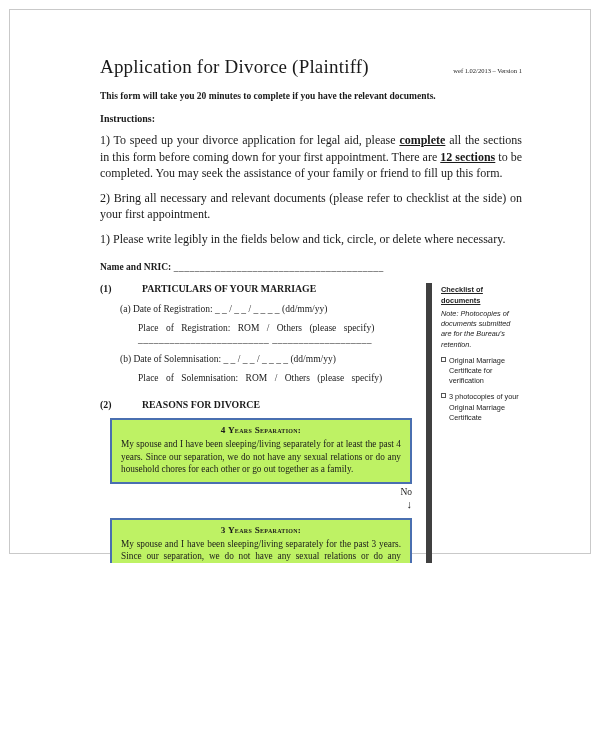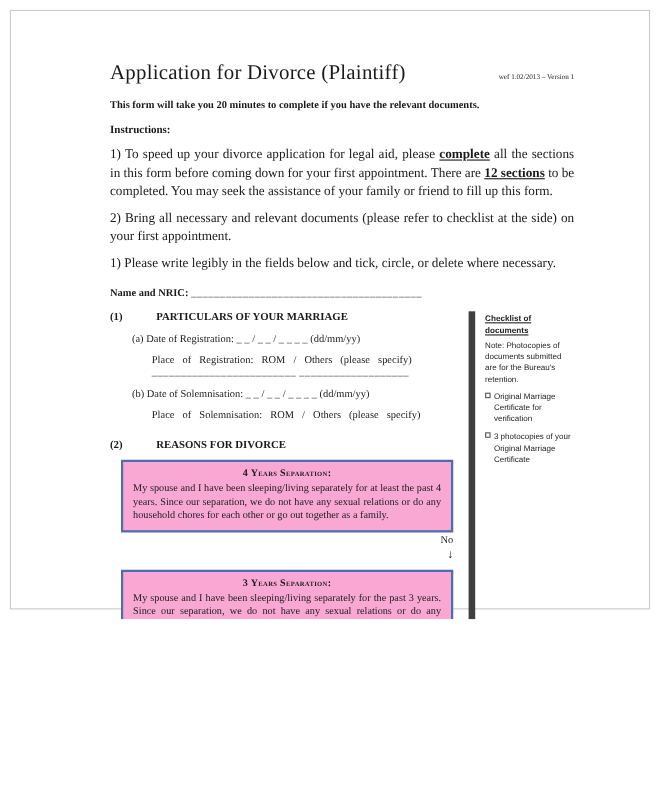--- a/index.html
+++ b/index.html
@@ -30,30 +30,30 @@
               font-family: "Liberation Sans", sans-serif; font-size: 7.3px; line-height: 1.4; color: #222; }
 
   .sec-head { display: flex; font-weight: bold; font-size: 9.8px; }
   .sec-num  { width: 42px; flex: none; }
   .line     { font-size: 9.5px; }
   .item     { margin-left: 20px; margin-top: 10px; }
   .place    { margin-left: 38px; margin-top: 9px; word-spacing: 5px; }
   .blank    { margin-left: 38px; margin-top: 1px; letter-spacing: 0.5px; }
   .sec2     { margin-top: 16px; }
 
-  .rbox   { margin-left: 10px; margin-top: 8px; width: 302px; border: 2px solid #4a6fb0; padding: 5px 9px 7px; background: #f9a8d4; }
+  .rbox   { margin-left: 10px; margin-top: 8px; width: 302px; border: 2px solid #4a6fb0; padding: 5px 9px 7px; background: #bef264; }
   .rbox-h { text-align: center; font-weight: bold; font-variant: small-caps; font-size: 9.2px; letter-spacing: 0.3px; }
   .rbox-b { margin-top: 3px; font-size: 9.3px; line-height: 1.33; text-align: justify; }
 
   .connector { width: 302px; margin-left: 10px; margin-top: 3px; text-align: right; font-size: 9.5px; line-height: 1.1; }
   .connector .no    { display: block; }
   .connector .arrow { display: block; font-size: 11px; }
 
   .chk-title { font-weight: bold; text-decoration: underline; font-size: 7.4px; }
-  .chk-note  { margin-top: 3px; }
+  .chk-note  { margin-top: 3px; font-style: italic; }
   .chk-item  { display: flex; gap: 3px; margin-top: 6px; }
   .chk-box   { flex: none; width: 5px; height: 5px; border: 1px solid #555; margin-top: 1px; }
 </style>
 </head>
 <body>
 
 <div class="canvas">
   <div class="frame"></div>
 
   <div class="page">

